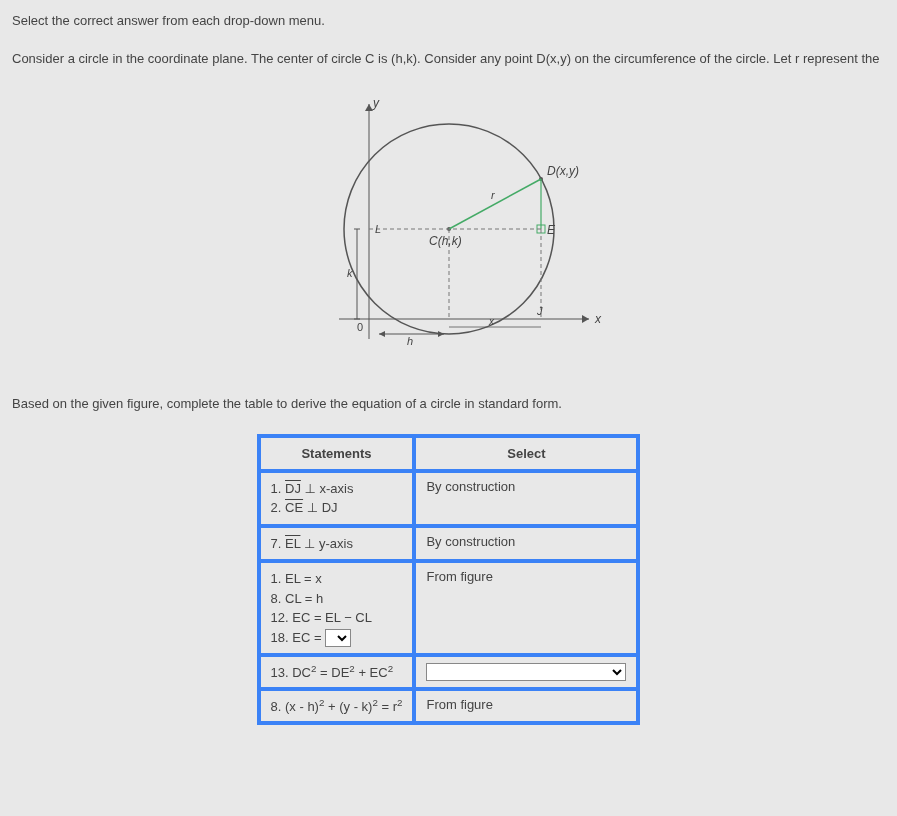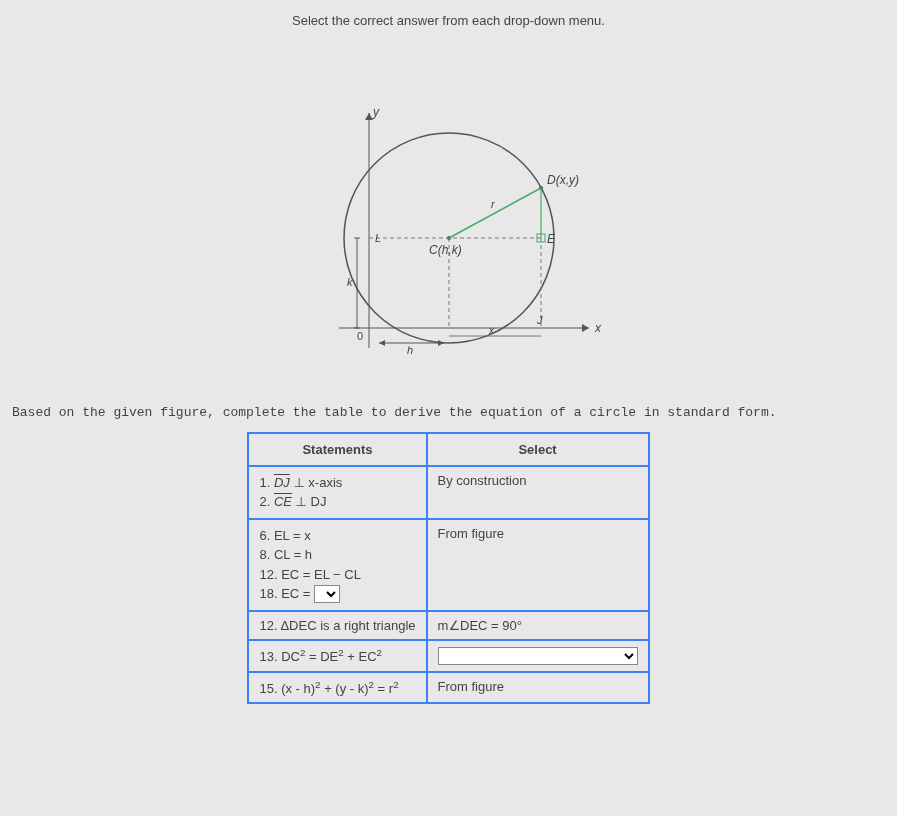--- a/index.html
+++ b/index.html
@@ -5,76 +5,74 @@
   body {
     font-family: Arial, sans-serif;
     font-size: 13px;
     color: #444;
     background: #e8e8e8;
     margin: 0;
     padding: 12px;
     width: 873px;
   }
   .instruction-text {
-    margin-bottom: 28px;
+    margin-bottom: 19px;
     line-height: 1.4;
-    text-align: center;
   }
   .problem-text {
     margin-bottom: 16px;
     line-height: 1.5;
   }
   .figure-container {
     text-align: center;
     margin: 20px 0 24px 0;
   }
   svg.figure {
     display: inline-block;
   }
   .caption {
-    margin-bottom: 12px;
-    font-family: Liberation Mono, monospace;
+    margin-bottom: 23px;
   }
   .table-wrap {
     display: flex;
     justify-content: center;
   }
   table.proof {
     border-collapse: collapse;
     font-size: 13px;
     color: #444;
   }
   table.proof th, table.proof td {
-    border: 2px solid #3b82f6;
+    border: 4px solid #3b82f6;
     padding: 6px 10px;
     text-align: left;
     vertical-align: top;
   }
   table.proof th {
     font-weight: bold;
     text-align: center;
     padding: 8px 10px;
   }
   .stmt-line { line-height: 1.5; }
-  .overline { text-decoration: overline; font-style: italic; }
+  .overline { text-decoration: overline; }
   select.dd {
     font-size: 12px;
     padding: 0 2px;
     border: 1px solid #888;
     background: #fff;
   }
   .sup { vertical-align: super; font-size: 0.75em; }
 </style>
 </head>
 <body>
 
 <div class="instruction-text">Select the correct answer from each drop-down menu.</div>
 
 <div class="problem-text">
-  <br>
+  <span>Consider a circle in the coordinate plane. The center of circle C is (h,k). Consider any point D(x,y) on the circumference of the circle. Let r represent the</span><br>
 </div>
 
 <div class="figure-container">
   <svg class="figure" width="340" height="280" viewBox="0 0 340 280">
 
     <line x1="60" y1="230" x2="310" y2="230" stroke="#555" stroke-width="1"></line>
     <polygon points="310,230 303,226 303,234" fill="#555"></polygon>
     <line x1="90" y1="250" x2="90" y2="15" stroke="#555" stroke-width="1"></line>
     <polygon points="90,15 86,22 94,22" fill="#555"></polygon>
 
@@ -139,49 +137,54 @@
       </div>
       <div class="stmt-line">
         <span>2.</span>
         <span class="overline">CE</span><span> ⊥ DJ</span>
       </div>
     </td>
     <td>By construction</td>
   </tr>
 
 
+  <tr>
+    <td>
+      <div class="stmt-line">
+        <span>7.</span>
+        <span class="overline">EL</span><span> ⊥ y-axis</span>
+      </div>
+    </td>
+    <td>By construction</td>
+  </tr>
 
   <tr>
     <td>
-      <div class="stmt-line">6. EL = x</div>
+      <div class="stmt-line">1. EL = x</div>
       <div class="stmt-line">8. CL = h</div>
       <div class="stmt-line">12. EC = EL − CL</div>
       <div class="stmt-line">
         <span>18. EC = </span>
         <select class="dd"><option></option></select>
       </div>
     </td>
     <td>From figure</td>
   </tr>
 
-  <tr>
-    <td>12. ΔDEC is a right triangle</td>
-    <td>m∠DEC = 90°</td>
-  </tr>
 
   <tr>
     <td>
       <span>13. DC</span><span class="sup">2</span><span> = DE</span><span class="sup">2</span><span> + EC</span><span class="sup">2</span>
     </td>
     <td>
       <select class="dd" style="width:200px"><option></option></select>
     </td>
   </tr>
 
   <tr>
     <td>
-      <span>15. (x - h)</span><span class="sup">2</span><span> + (y - k)</span><span class="sup">2</span><span> = r</span><span class="sup">2</span>
+      <span>8. (x - h)</span><span class="sup">2</span><span> + (y - k)</span><span class="sup">2</span><span> = r</span><span class="sup">2</span>
     </td>
     <td>From figure</td>
   </tr>
 </tbody>
     </table>
 </div>
 
 </body></html>

